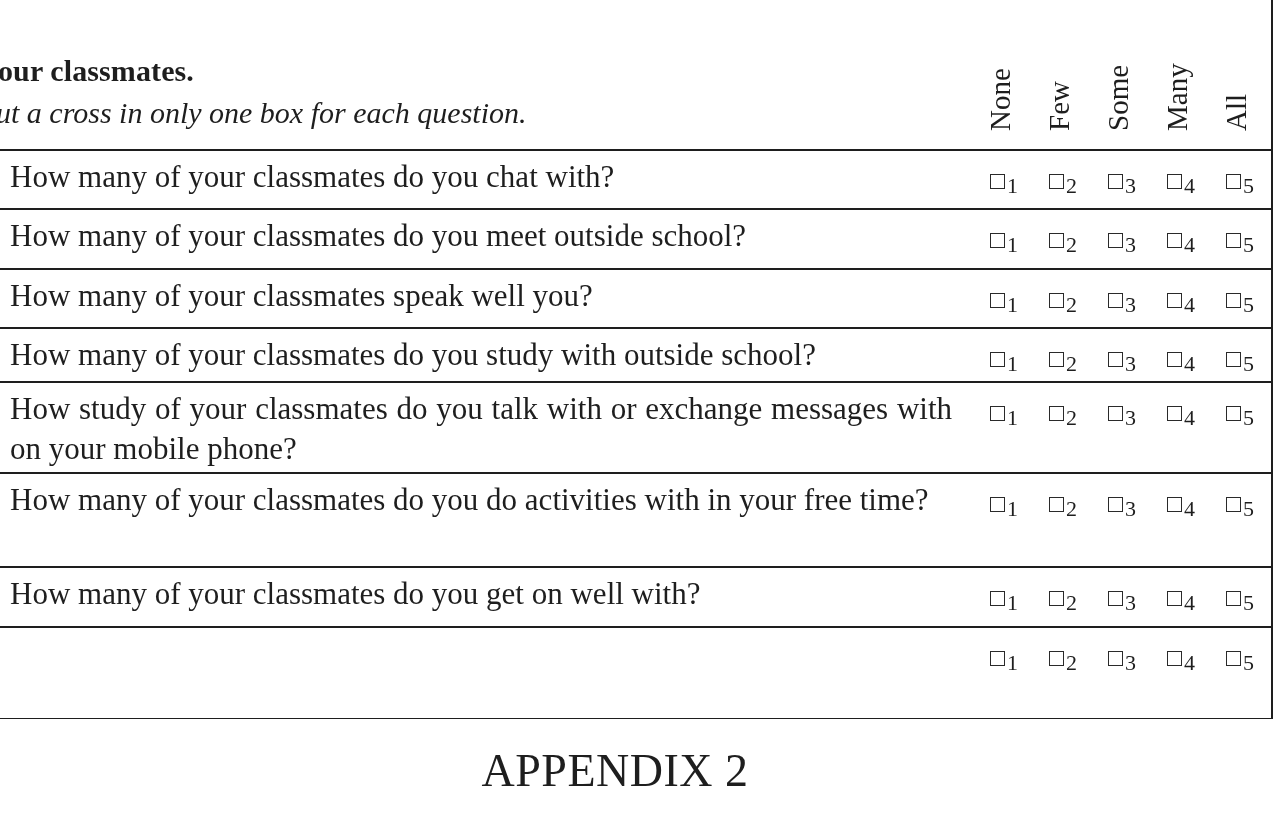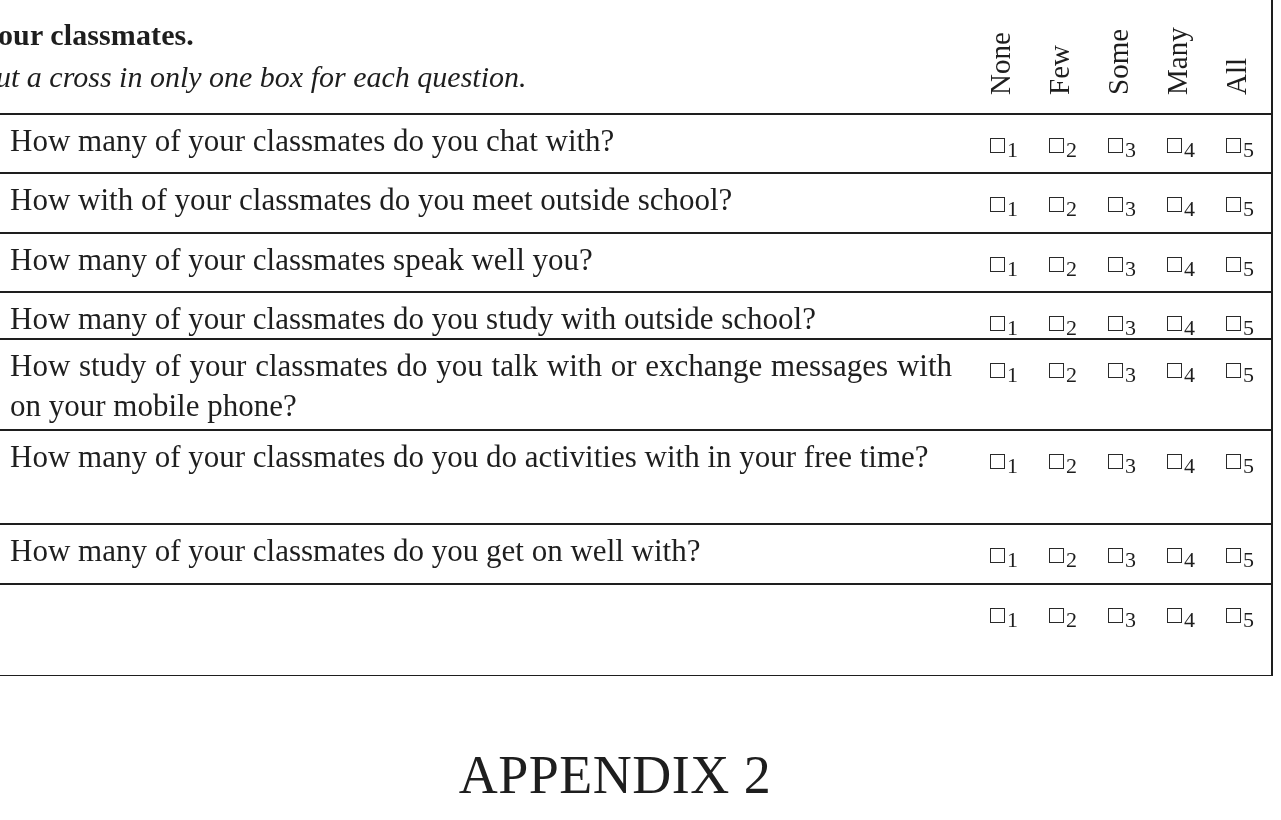--- a/index.html
+++ b/index.html
@@ -7,20 +7,21 @@
     width: 1281px; height: 820px; position: relative; overflow: hidden;
     font-family: "Liberation Serif", "DejaVu Serif", serif; color: #1e1e1e;
   }
   .table {
     position: absolute; left: 0; top: 0; width: 1271px;
     border-right: 2px solid #1e1e1e;
   }
   .header {
     position: relative; height: 113px;
     border-bottom: 2px solid #1e1e1e;
+    margin-top: 36px;
   }
   .title {
     position: absolute; left: -2px; top: 18px;
     font-size: 30px; font-weight: bold; letter-spacing: 0.1px; white-space: nowrap;
   }
   .instruction {
     position: absolute; left: -4px; top: 60px;
     font-size: 30px; font-style: italic; white-space: nowrap;
   }
   .col-head {
@@ -49,21 +50,21 @@
   }
   .box {
     width: 15px; height: 15px; border: 1.4px solid #2a2a2a; box-sizing: border-box;
     margin-bottom: 10px; background: #fff;
   }
   .num {
     font-size: 22px; line-height: 22px; margin-left: 2px; margin-bottom: 2px;
   }
   .appendix {
     position: absolute; left: 0; width: 1230px; top: 744px; text-align: center;
-    font-size: 54px; letter-spacing: 0.5px;
+    font-size: 46px; letter-spacing: 0.5px;
   }
 </style>
 </head>
 <body>
 
 <div class="table">
   <div class="header">
     <div class="title">our classmates.</div>
     <div class="instruction">ut a cross in only one box for each question.</div>
     <div class="col-head" style="left:980px">
@@ -102,21 +103,21 @@
             <span class="box"></span>
             <span class="num">4</span>
           </div>
           <div class="opt" style="left: 236px;">
             <span class="box"></span>
             <span class="num">5</span>
           </div>
         </div>
   </div>
       <div class="row" style="height: 60px;">
-    <div class="q single">How with of your classmates do you meet outside school?</div>
+    <div class="q single">How many of your classmates do you meet outside school?</div>
     <div class="opts">
           <div class="opt" style="left: 0px;">
             <span class="box"></span>
             <span class="num">1</span>
           </div>
           <div class="opt" style="left: 59px;">
             <span class="box"></span>
             <span class="num">2</span>
           </div>
           <div class="opt" style="left: 118px;">
@@ -151,21 +152,21 @@
           <div class="opt" style="left: 177px;">
             <span class="box"></span>
             <span class="num">4</span>
           </div>
           <div class="opt" style="left: 236px;">
             <span class="box"></span>
             <span class="num">5</span>
           </div>
         </div>
   </div>
-      <div class="row" style="height: 47px;">
+      <div class="row" style="height: 54px;">
     <div class="q single">How many of your classmates do you study with outside school?</div>
     <div class="opts">
           <div class="opt" style="left: 0px;">
             <span class="box"></span>
             <span class="num">1</span>
           </div>
           <div class="opt" style="left: 59px;">
             <span class="box"></span>
             <span class="num">2</span>
           </div>

